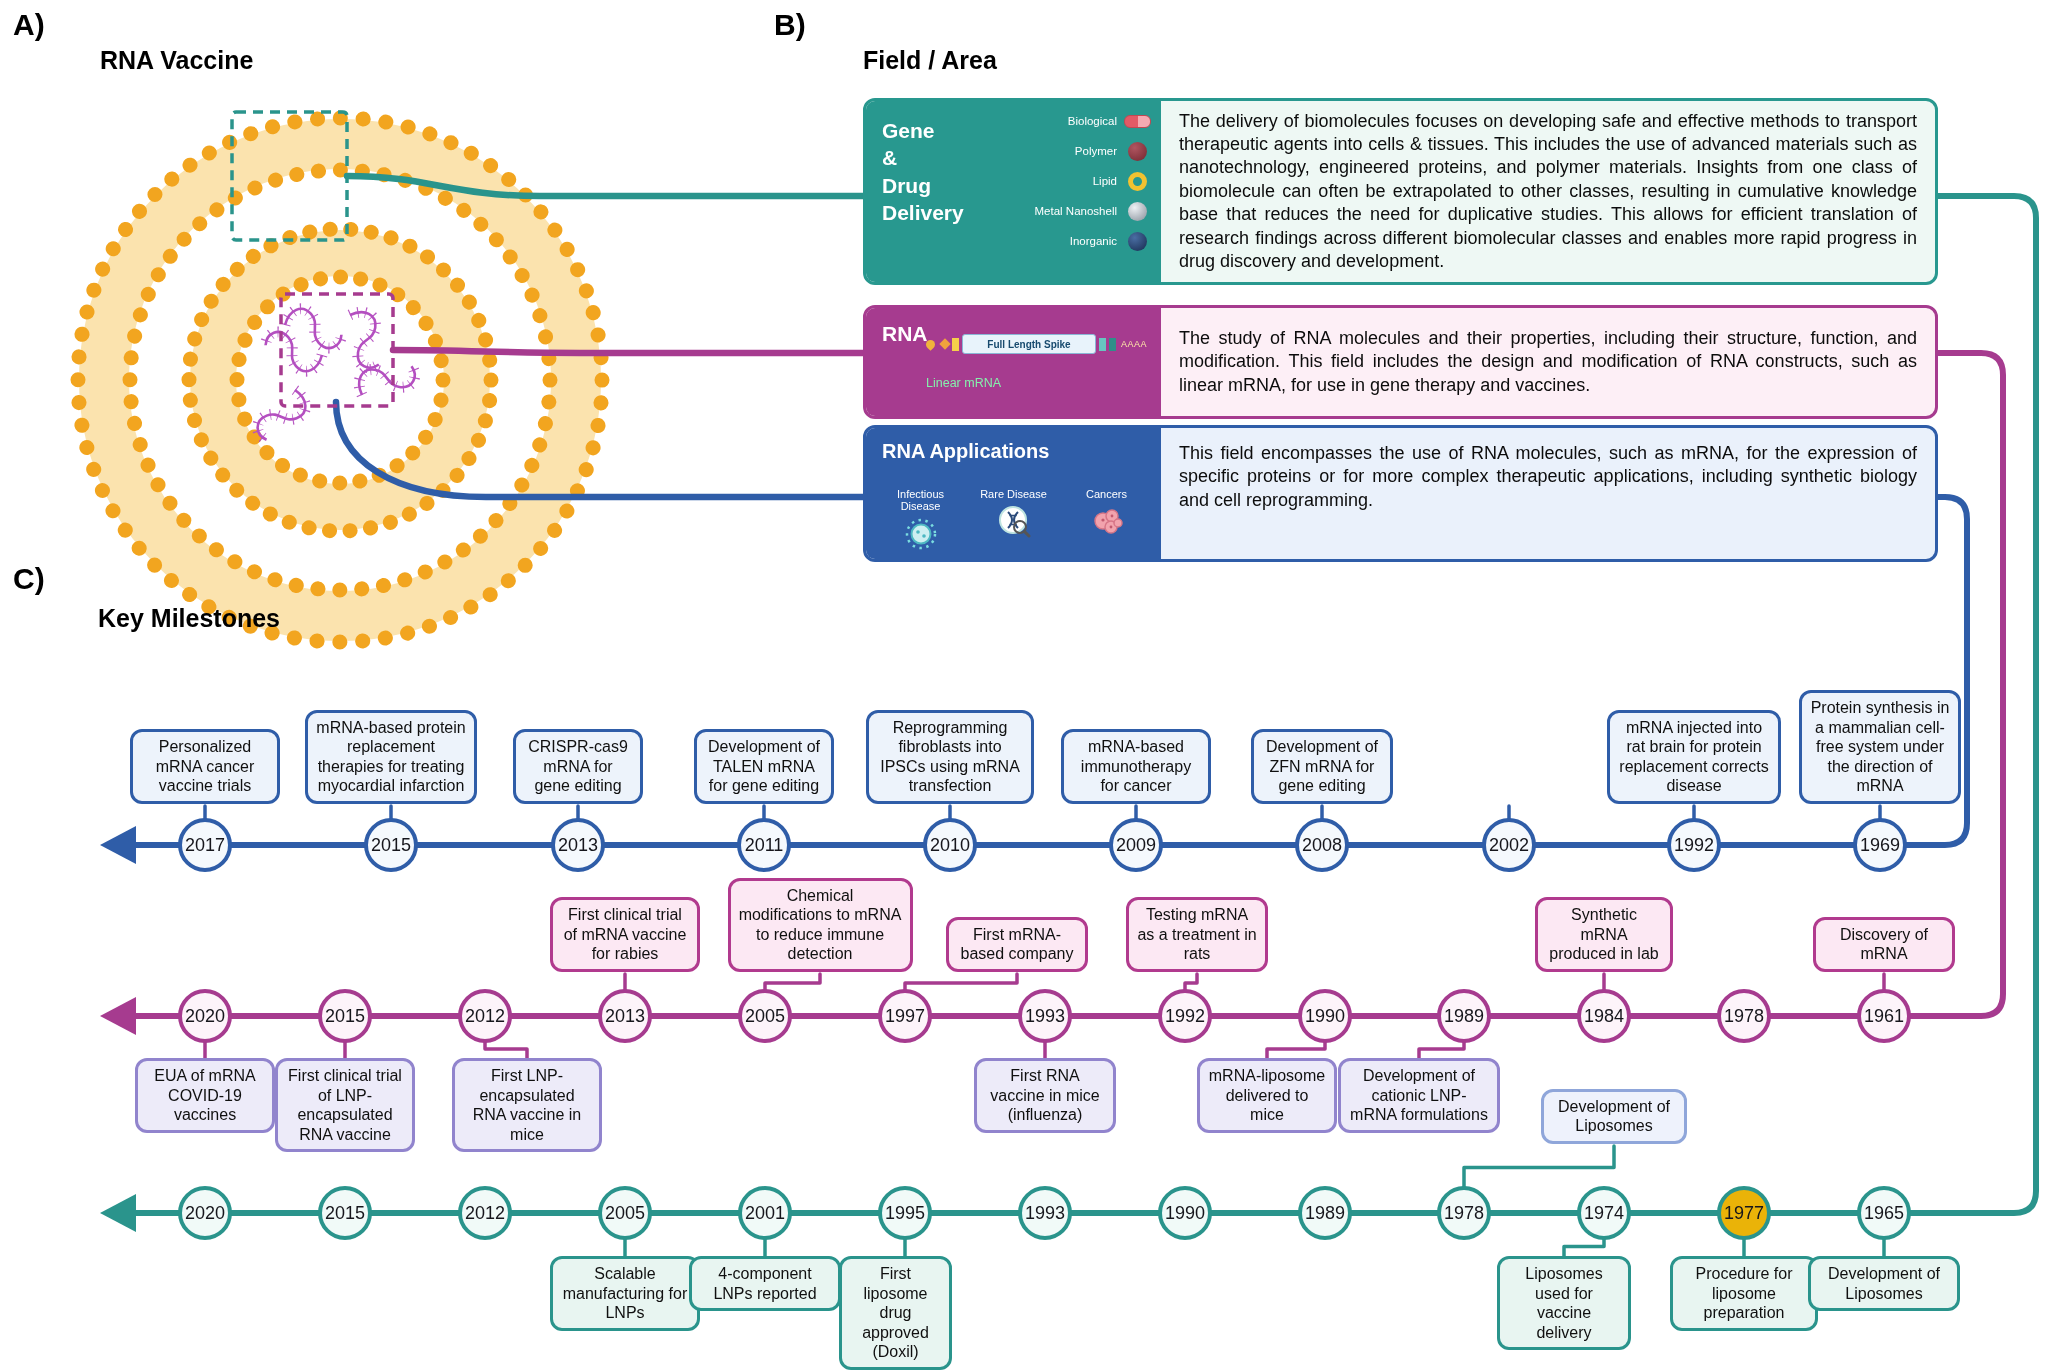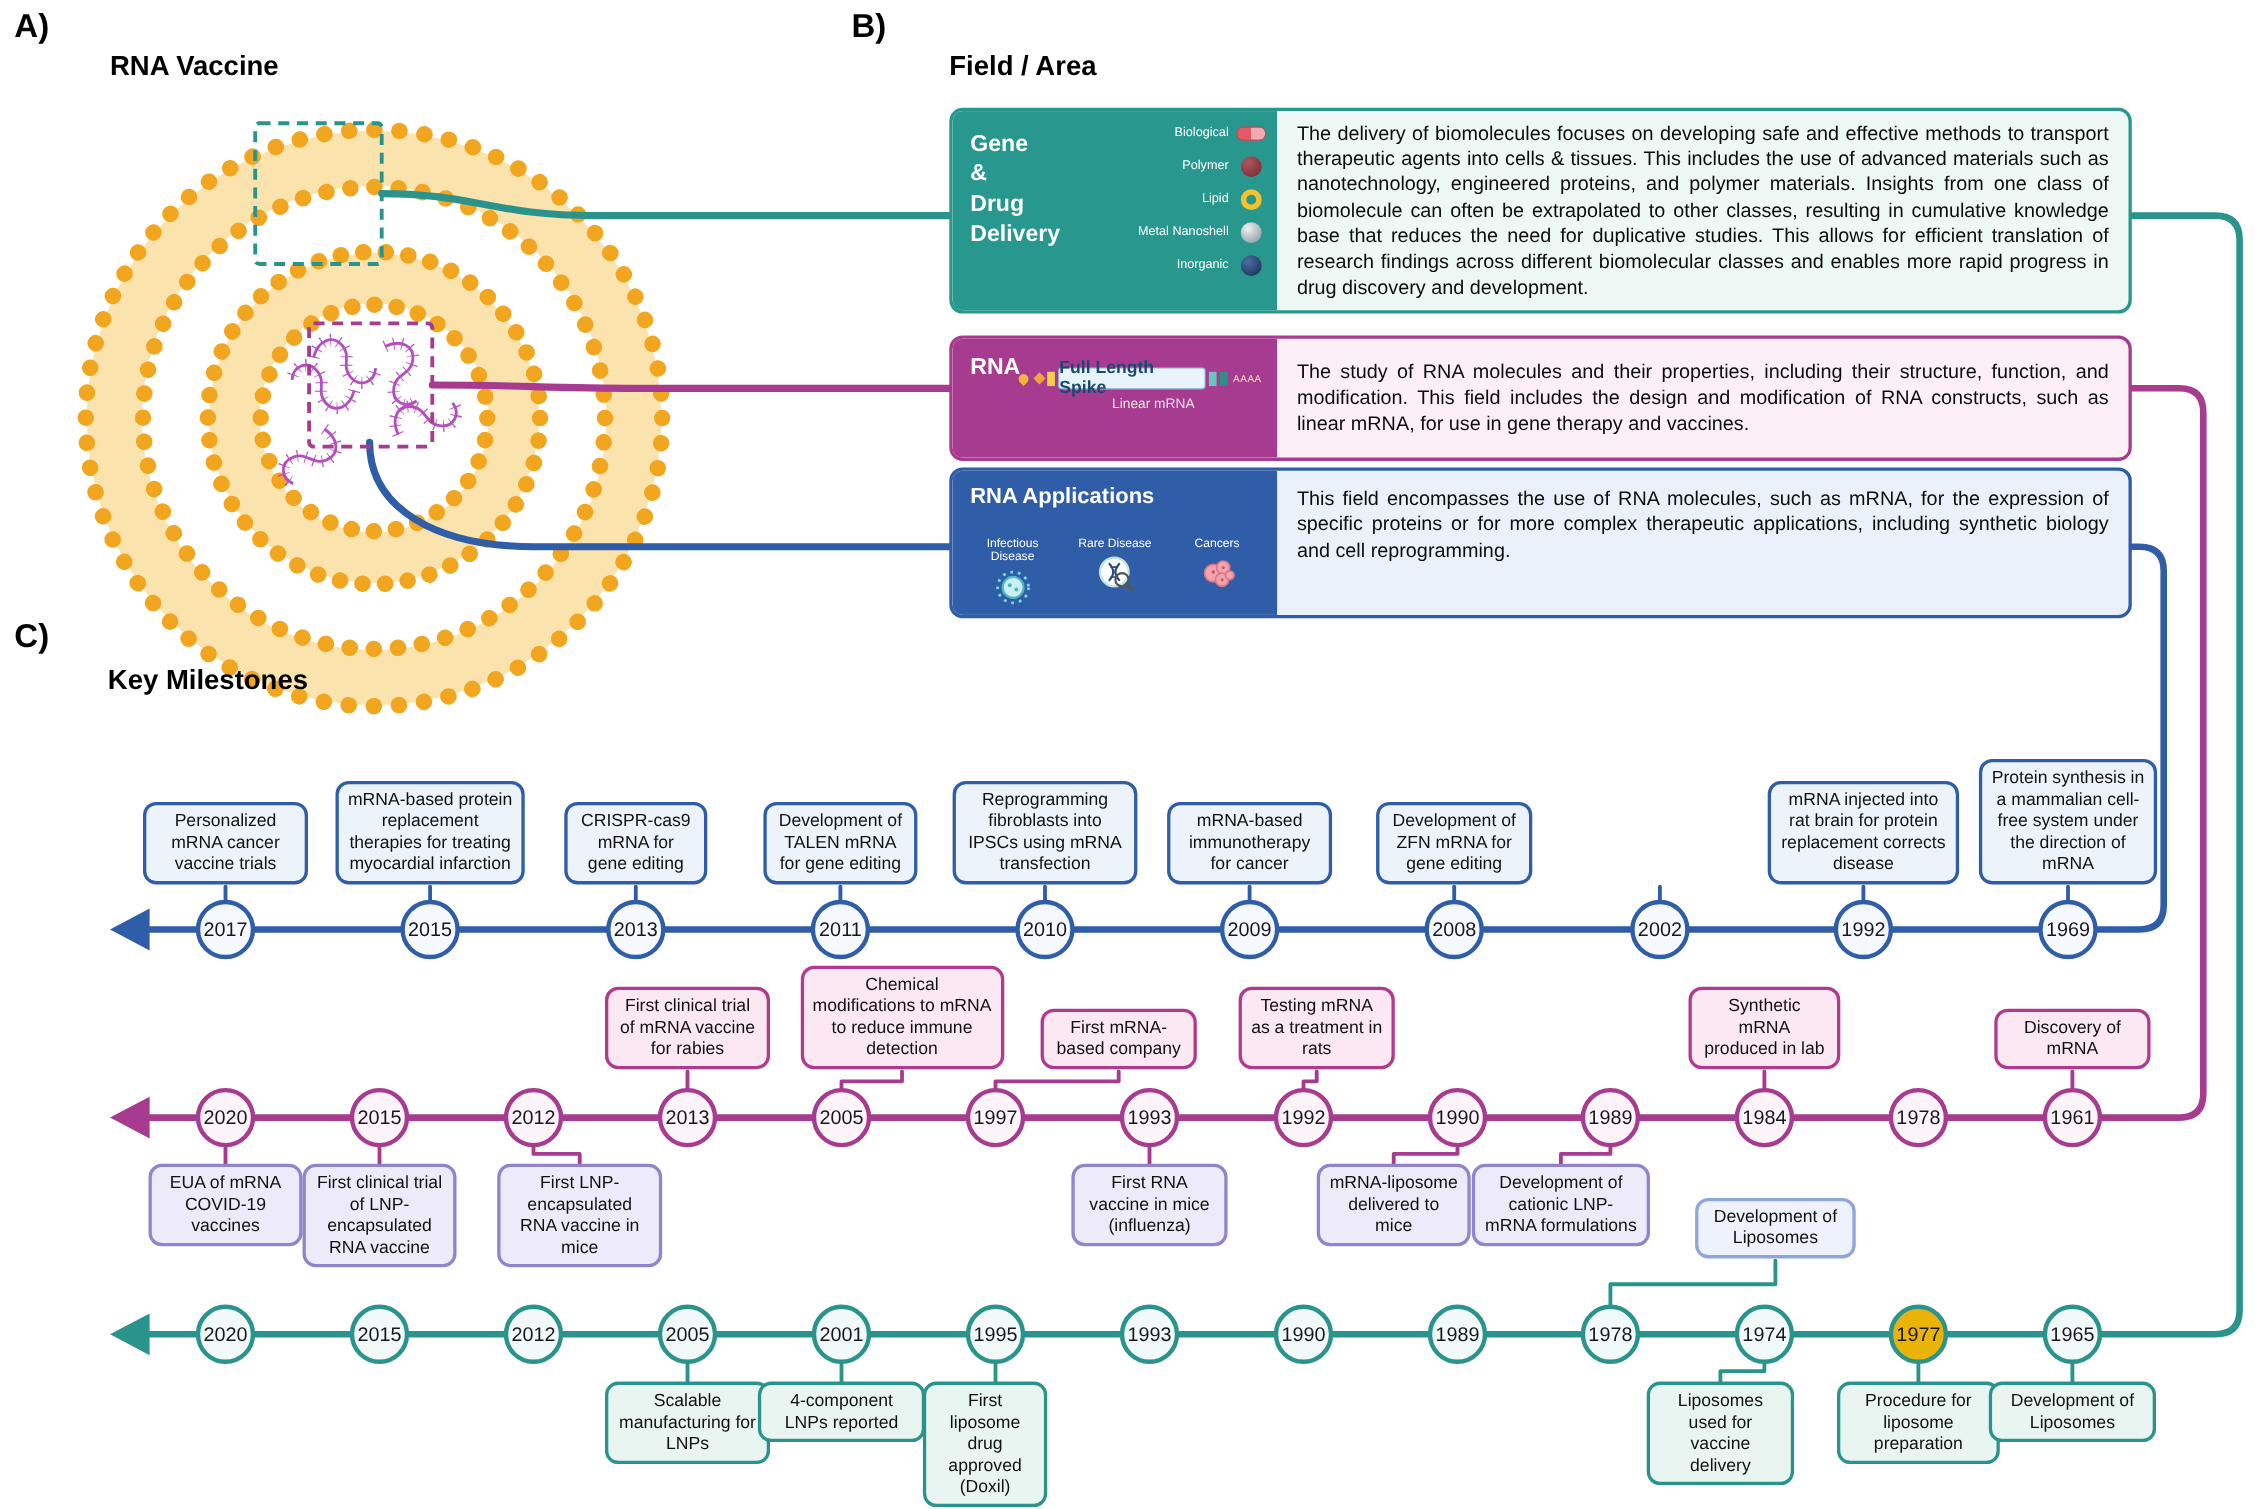--- a/index.html
+++ b/index.html
@@ -31,25 +31,25 @@
   .icon-metal{width:19px;height:19px;border-radius:50%;background:radial-gradient(circle at 35% 30%,#eef1f4,#848d98);}
   .icon-inorganic{width:19px;height:19px;border-radius:50%;background:radial-gradient(circle at 35% 30%,#4a6ea3,#16294d);}
 
   .t2-title{position:absolute;left:16px;top:12px;}
   .construct{position:absolute;left:60px;top:26px;right:8px;}
   .c-row{display:flex;align-items:center;gap:3px;}
   .droplet{width:9px;height:9px;border-radius:50% 50% 50% 0;background:#f0b43c;transform:rotate(-45deg);margin-right:3px;}
   .c-diamond{width:8px;height:8px;background:#f0a23c;transform:rotate(45deg);}
   .c-sq{width:7px;height:13px;background:#f5d04a;}
   .c-bar{height:18px;flex:0 0 132px;background:#e8f3fb;border:1.5px solid #8ab6d6;border-radius:3px;
-         font-size:16px;font-weight:bold;color:#174a6e;display:flex;align-items:center;justify-content:center;}
+         font-size:10px;font-weight:bold;color:#174a6e;display:flex;align-items:center;justify-content:center;}
   .c-b1{width:7px;height:13px;background:#67c6c0;}
   .c-b2{width:7px;height:13px;background:#2e8f89;}
   .c-tail{font-size:9px;color:#ffe9a8;margin-left:2px;letter-spacing:.5px;}
-  .c-cap{font-size:12.5px;color:#e5e5e5;margin-top:6px;text-align:right;width:160px;}
+  .c-cap{font-size:12.5px;color:#86efac;margin-top:22px;text-align:left;width:160px;}
 
   .t3-title{position:absolute;left:16px;top:10px;font-size:20px;}
   .apps-legend{position:absolute;left:8px;right:8px;bottom:6px;display:flex;justify-content:space-around;}
   .apps-item{display:flex;flex-direction:column;align-items:center;gap:2px;width:86px;}
   .apps-label{font-size:11px;line-height:1.15;text-align:center;}
 
   
   .year-circle{position:absolute;width:54px;height:54px;border-radius:50%;border:4.5px solid;
                background:#fff;display:flex;align-items:center;justify-content:center;
                font-size:18px;color:#16161c;box-sizing:border-box;z-index:4;}

